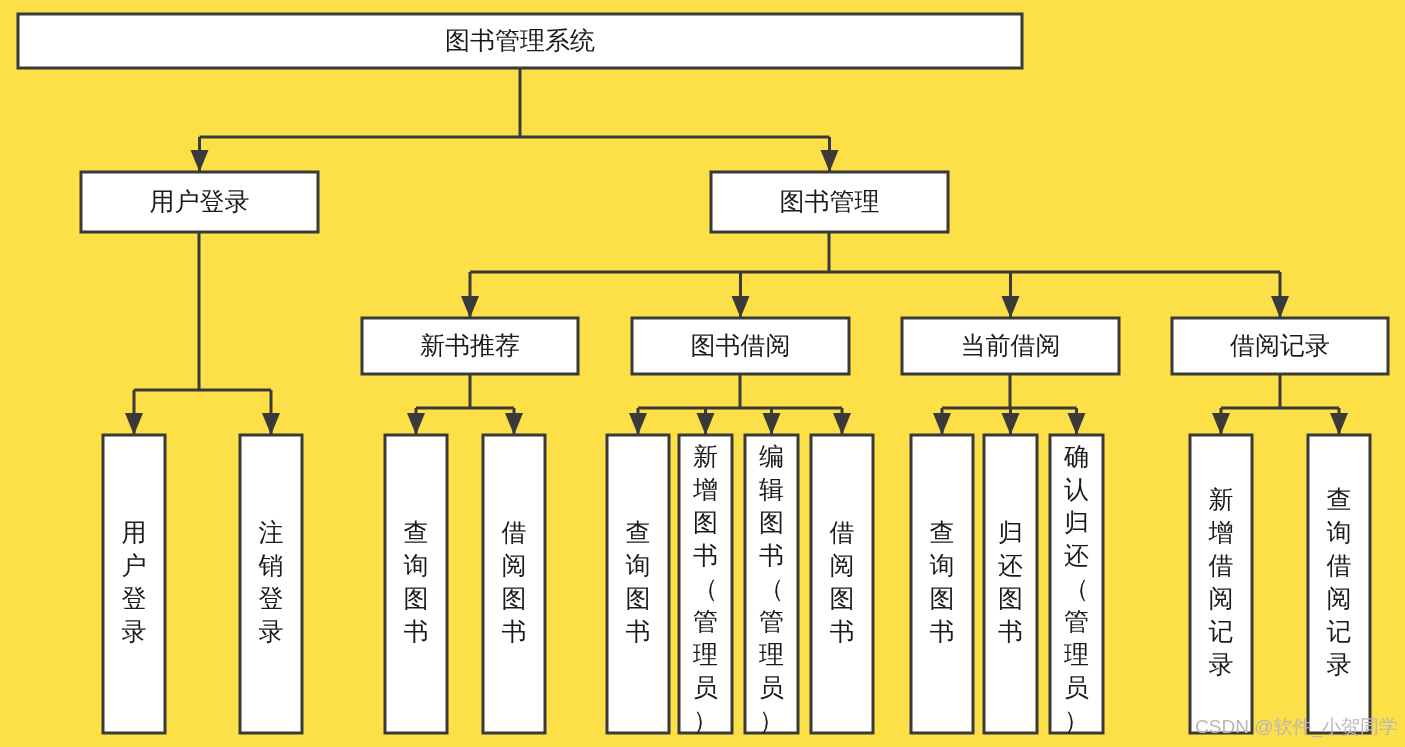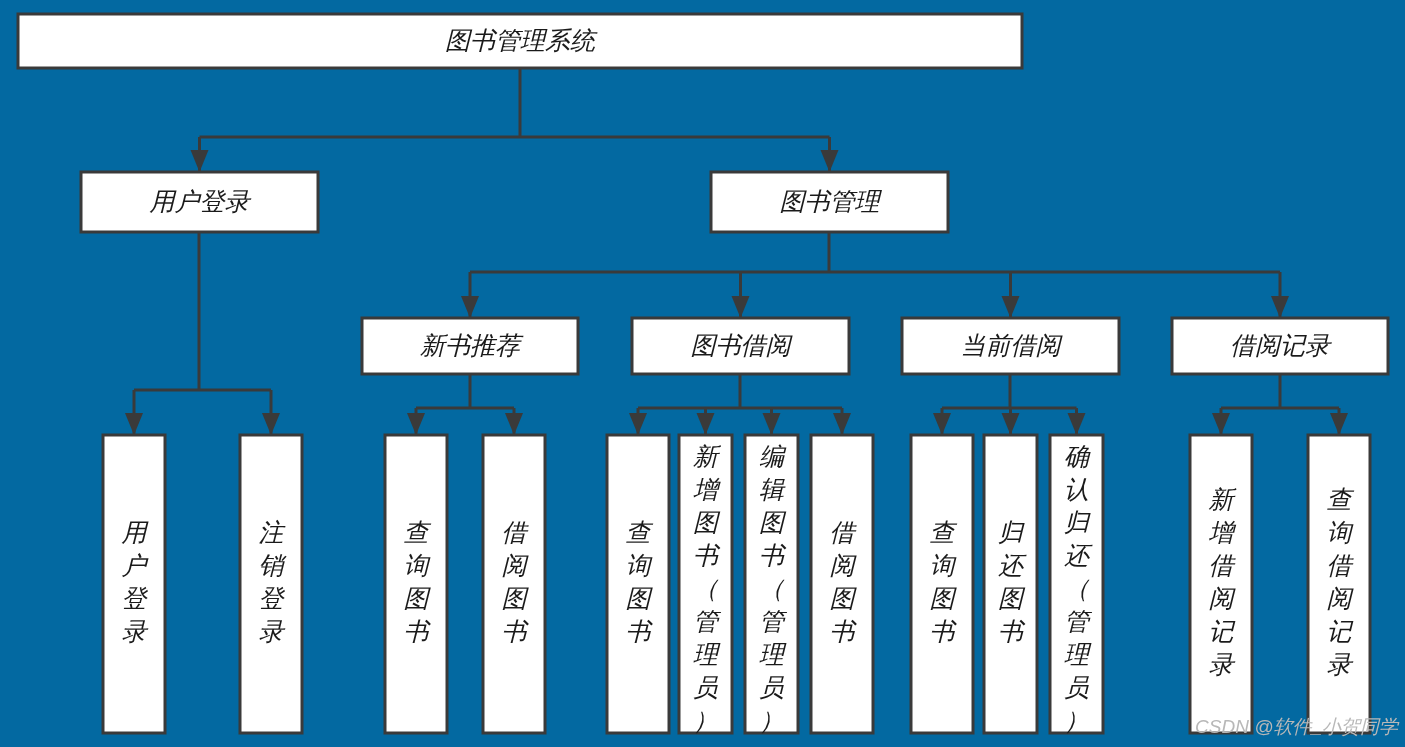--- a/index.html
+++ b/index.html
@@ -8,23 +8,22 @@
     padding: 0;
     background: #ffffff;
   }
   body {
     font-family: "Liberation Sans", "DejaVu Sans", sans-serif;
   }
   #diagram-root {
     position: relative;
     width: 1405px;
     height: 747px;
-    background: #0369a1;
+    background: #fde047;
     overflow: hidden;
-    font-style: italic;
   }
   svg.diagram-canvas {
     position: absolute;
     left: 0;
     top: 0;
     width: 1405px;
     height: 747px;
     display: block;
   }
   .node-box {

